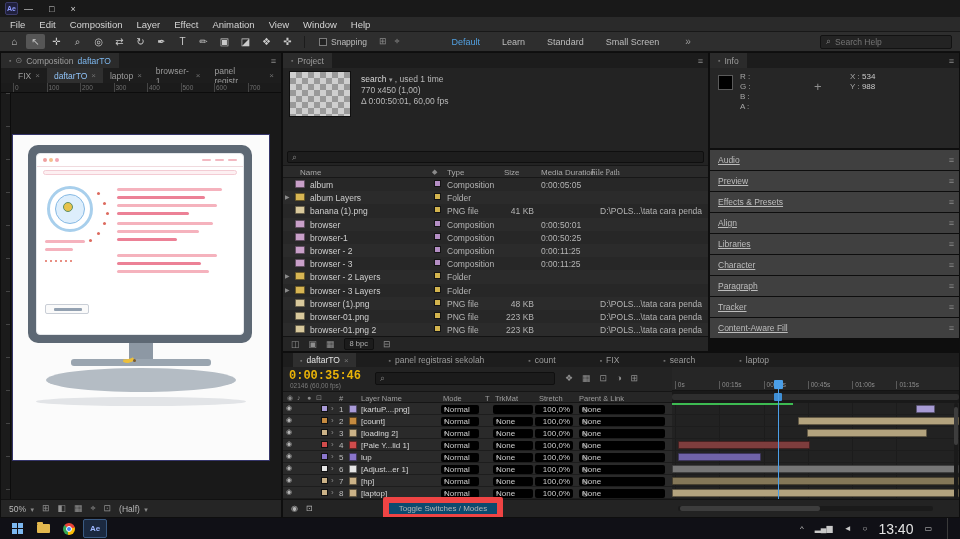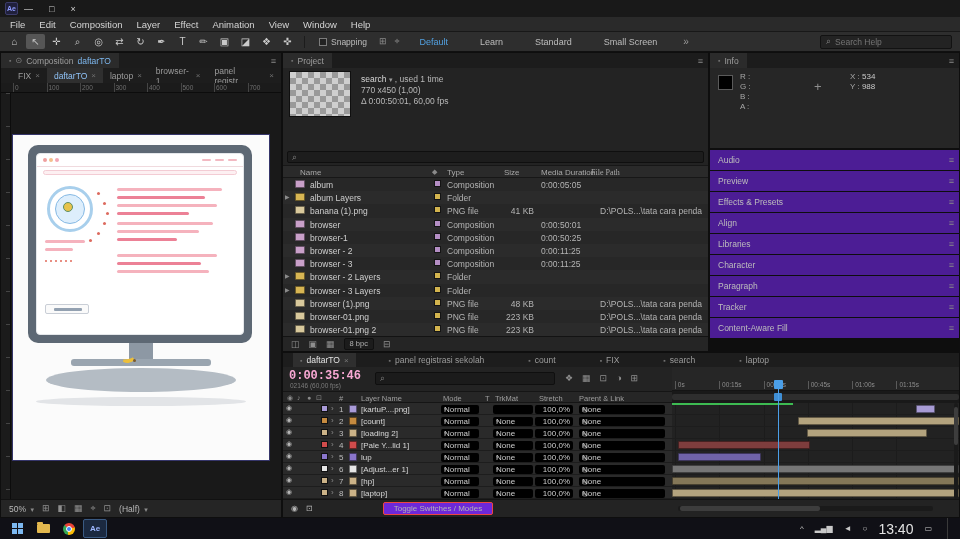--- a/index.html
+++ b/index.html
@@ -21,21 +21,21 @@
   .menu-item{padding:0 7px;cursor:default;}
 
   
   .toolbar{position:absolute;left:0;top:32px;width:960px;height:20px;background:#2e2e2e;
     border-bottom:1px solid #101010;display:flex;align-items:center;font-size:10px;color:#c9c9c9;padding:0 4px;}
   .tool{width:19px;text-align:center;font-size:10px;line-height:15px;height:15px;border-radius:2px;margin:0 1px;}
   .tb-sep{width:1px;height:12px;background:#1c1c1c;margin:0 6px;}
   .snap-wrap{display:flex;align-items:center;gap:4px;font-size:8.5px;color:#bdbdbd;margin:0 8px;}
   .snap-box{width:8px;height:8px;border:1px solid #7c7c7c;background:#222;}
   .dim-icon{color:#8a8a8a;font-size:9px;margin:0 4px;}
-  .ws-items{display:flex;align-items:center;gap:32px;font-size:9px;color:#bdbdbd;margin-left:16px;}
+  .ws-items{display:flex;align-items:center;gap:22px;font-size:9px;color:#bdbdbd;margin-left:48px;}
   .ws-overflow{color:#9a9a9a;margin:0 12px 0 26px;font-size:10px;}
   .help-search{display:flex;align-items:center;gap:4px;background:#232323;border:1px solid #121212;
     border-radius:2px;height:14px;padding:0 5px;width:132px;margin-left:auto;margin-right:4px;}
   .help-search input{background:transparent;border:none;outline:none;color:#9a9a9a;font-size:8.5px;width:100%;
     font-family:"Liberation Sans",sans-serif;}
   .mag{color:#8a8a8a;font-size:9px;}
 
   
   .ws{position:absolute;left:0;top:52px;width:960px;height:466px;background:#0e0e0e;}
   .panel{position:absolute;background:#232323;overflow:hidden;}
@@ -133,22 +133,22 @@
   .bpc{background:#1c1c1c;border:1px solid #101010;border-radius:2px;font-size:7.5px;color:#b0b0b0;padding:0 5px;line-height:10px;}
 
   
   .info-panel{position:absolute;left:0;top:0;width:100%;height:95px;background:#262626;}
   .swatch-black{position:absolute;left:8px;top:22px;width:15px;height:15px;background:#000;border:1px solid #5a5a5a;}
   .rgba{position:absolute;left:30px;top:19px;font-size:8px;color:#a8a8a8;line-height:10px;}
   .crosshair{position:absolute;left:104px;top:26px;color:#8f8f8f;font-size:13px;}
   .xy{position:absolute;left:140px;top:19px;font-size:8px;color:#a8a8a8;line-height:10px;}
   .xy b{color:#c9c9c9;font-weight:normal;}
   .tnav{position:absolute;left:8px;top:62px;font-size:7.5px;color:#8d8d8d;line-height:10px;}
-  .isection{position:absolute;left:0;width:100%;height:20px;background:#4c1d95;display:flex;align-items:center;
-    font-size:8.5px;color:#bdbdbd;padding:0 8px;}
+  .isection{position:absolute;left:0;width:100%;height:20px;background:#404040;display:flex;align-items:center;
+    font-size:8.5px;color:#bdbdbd;padding:0 8px;text-decoration:underline;}
   .isection .phamb{font-size:9px;}
 
   
   .tl-tabs{position:absolute;left:0;top:0;width:100%;height:14px;background:#1d1d1d;display:flex;
     align-items:center;font-size:8.5px;color:#9c9c9c;padding-left:10px;}
   .tltab{display:flex;align-items:center;gap:4px;height:14px;padding:0 7px;margin-right:26px;white-space:nowrap;}
   .tltab .x{color:#777;font-size:8px;}
   .tl-toolbar{position:absolute;left:0;top:14px;width:389px;height:24px;background:#232323;}
   .tc{position:absolute;left:6px;top:2px;font-family:"Liberation Mono",monospace;font-size:12px;font-weight:bold;}
   .tc-sub{position:absolute;left:7px;top:15px;font-size:6.5px;color:#7c7c7c;}
@@ -186,21 +186,21 @@
   .gbars{position:absolute;left:0;top:36px;width:100%;height:96px;}
   .gbar-row{position:relative;height:12px;border-bottom:1px solid #1d1d1d;}
   .gbar{position:absolute;top:2px;height:8px;border-radius:1px;border:1px solid rgba(0,0,0,.45);}
   .cache{position:absolute;left:0;top:36px;height:2px;}
   .playhead{position:absolute;top:13px;bottom:0;width:1px;margin-left:-0.5px;}
   .ph-head{position:absolute;left:-4px;top:0;width:9px;height:9px;border-radius:1px;}
   .vsb{position:absolute;right:1px;top:36px;width:4px;height:96px;background:#1a1a1a;border-radius:2px;}
   .vsb-thumb{position:absolute;left:0;top:4px;width:4px;height:38px;background:#3d3d3d;border-radius:2px;}
   .tl-footer{position:absolute;left:0;top:146px;width:100%;height:18px;background:#232323;border-top:1px solid #141414;
     display:flex;align-items:center;font-size:8px;color:#b5b5b5;padding:0 8px;gap:10px;}
-  .toggle-btn{background:#6d28d9;border:1px solid #ef4444;border-radius:2px;padding:1px 10px;margin-left:60px;text-align:right;}
+  .toggle-btn{background:#0c4a6e;border:6px solid #ef4444;border-radius:2px;padding:1px 10px;margin-left:60px;text-align:right;}
   .hsb{position:absolute;left:395px;top:153px;width:255px;height:5px;background:#1a1a1a;border-radius:2px;}
   .hsb-thumb{position:absolute;left:2px;top:0;width:140px;height:5px;background:#3d3d3d;border-radius:2px;}
 
   
   .taskbar{position:absolute;left:0;top:518px;width:960px;height:21px;background:#101016;
     display:flex;align-items:center;padding:0 4px;}
   .tb-item{width:26px;height:21px;display:flex;align-items:center;justify-content:center;}
   .winlogo{display:grid;grid-template-columns:5px 5px;grid-template-rows:5px 5px;gap:1px;}
   .winlogo i{background:#7cb8f0;}
   .folder-ic{position:relative;width:13px;height:9px;background:#e3b84e;border-radius:1px;}
@@ -702,21 +702,21 @@
           </span>
 
           <span class="tltab">
             <span class="grip">▪</span>
             <span>laptop</span>
             <span class="x"></span>
           </span>
         </div>
 
       <div class="tl-toolbar">
-        <span class="tc" style="color: #f9a8d4;">0:00:35:46</span>
+        <span class="tc" style="color: #eab308;">0:00:35:46</span>
         <span class="tc-sub">02146 (60,00 fps)</span>
         <span class="tl-search">
           <span class="mag">⌕</span>
         </span>
         <span class="tl-icons">
 
         <span>❖</span>
             <span>▦</span>
             <span>⊡</span>
             <span>◑</span>

